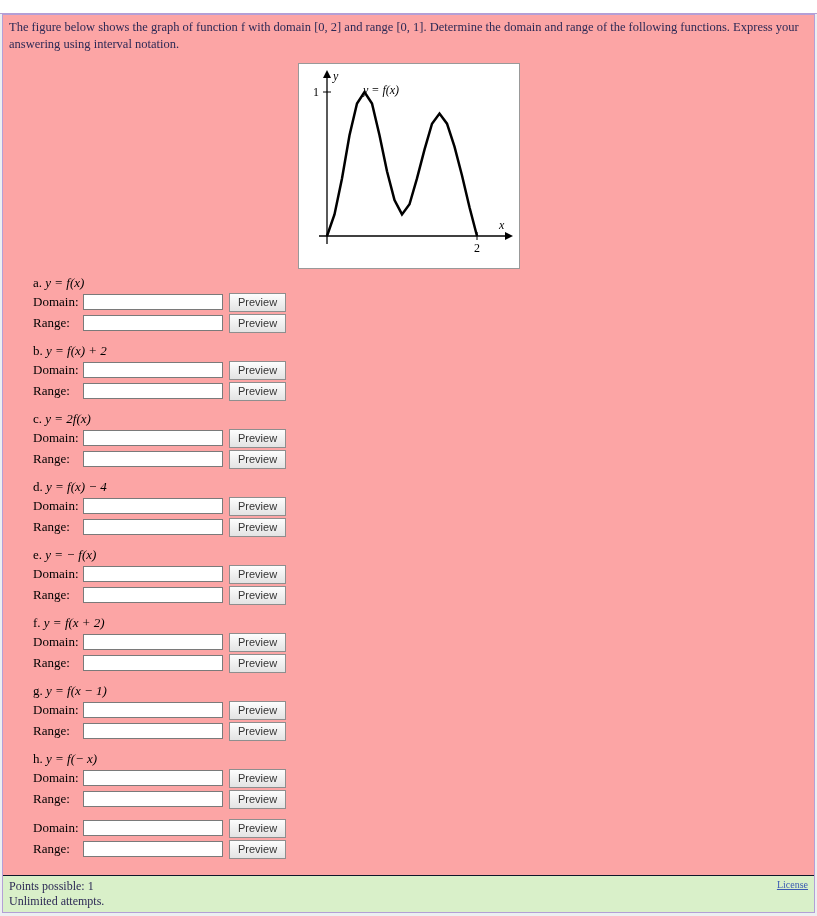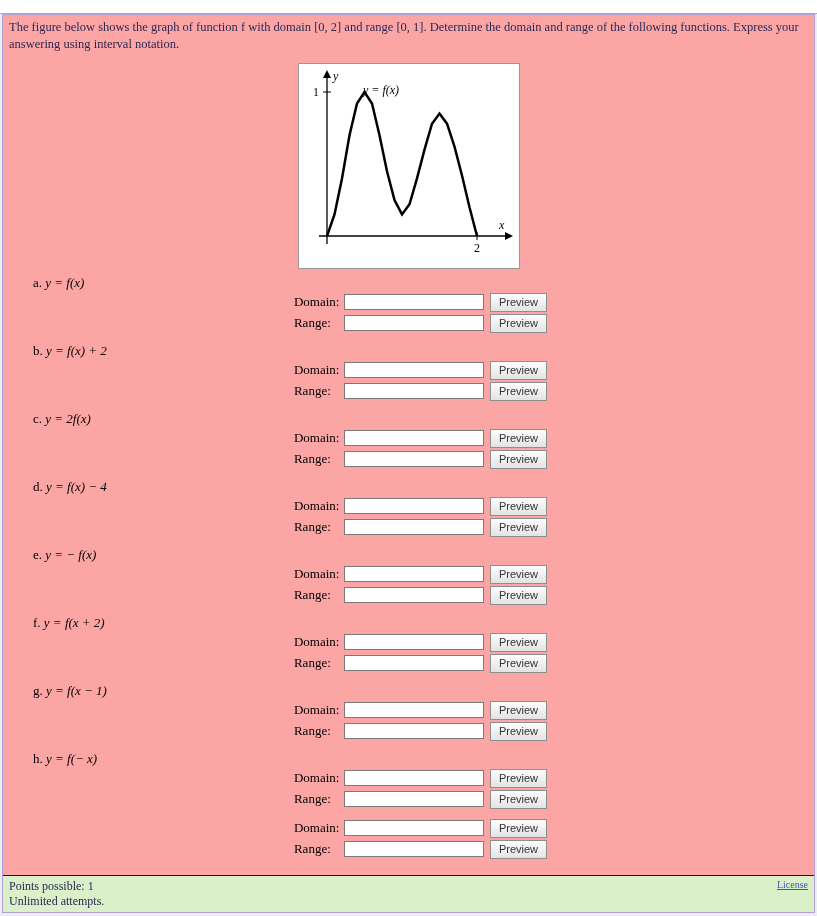--- a/index.html
+++ b/index.html
@@ -56,21 +56,20 @@
     font-style: normal;
     color: #000;
     margin-bottom: 2px;
     font-size: 13px;
   }
   .part-label .math { font-style: italic; }
   .row {
     display: flex;
     align-items: center;
     margin: 2px 0;
-    justify-content: center;
   }
   .row label.field-label {
     width: 50px;
     text-align: left;
     padding-right: 3px;
     font-size: 13px;
   }
   .row input[type="text"] {
     width: 140px;
     height: 16px;

